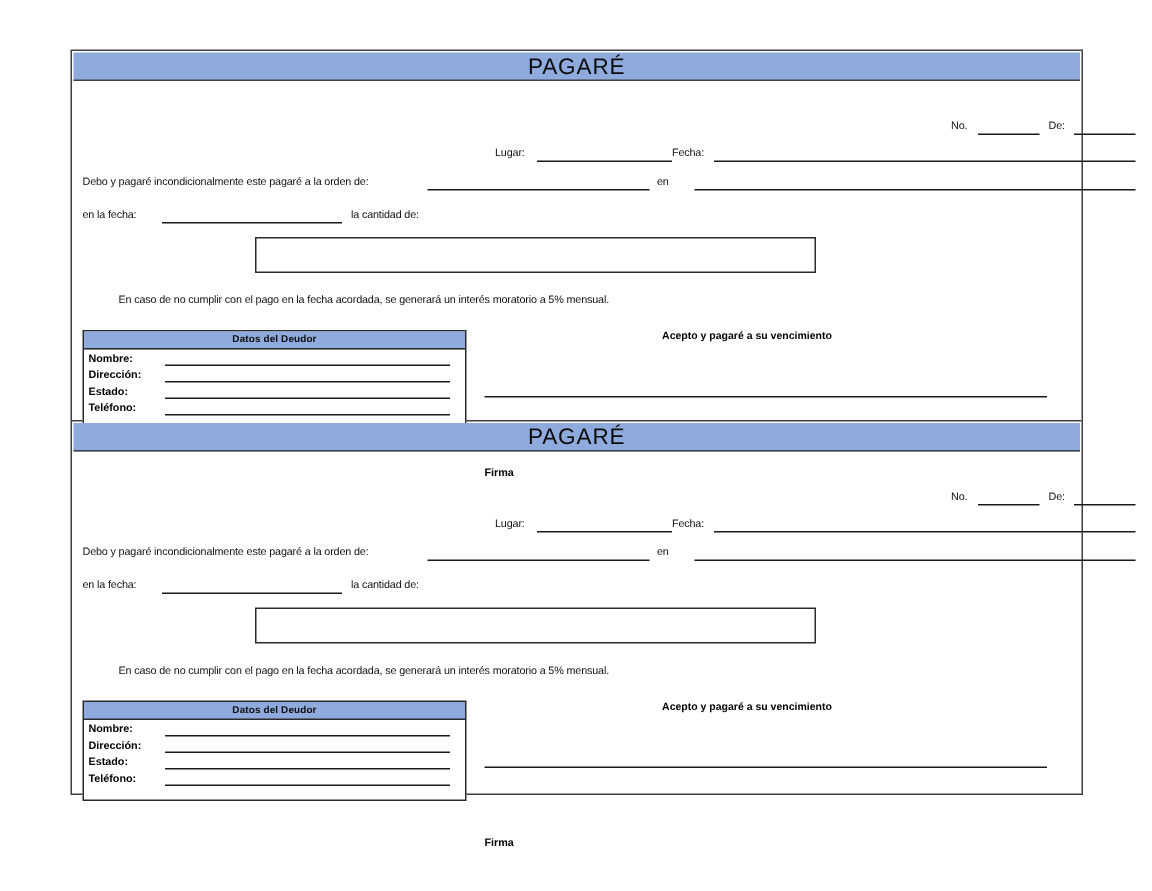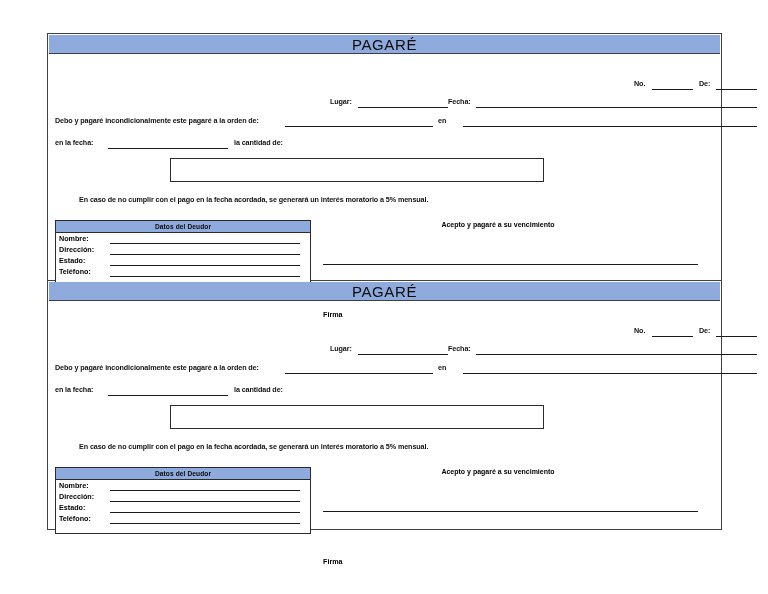--- a/index.html
+++ b/index.html
@@ -64,21 +64,21 @@
     left: 0;
     top: 19px;
     right: 0;
     bottom: 0;
   }
 
   
   .lbl {
     position: absolute;
     font-size: 7.2px;
-    font-weight: bold;
+    font-weight: normal;
     white-space: nowrap;
     color: #111;
     letter-spacing: -0.1px;
   }
   .rule {
     position: absolute;
     border-bottom: 1.1px solid #1a1a1a;
     height: 0;
   }
 

